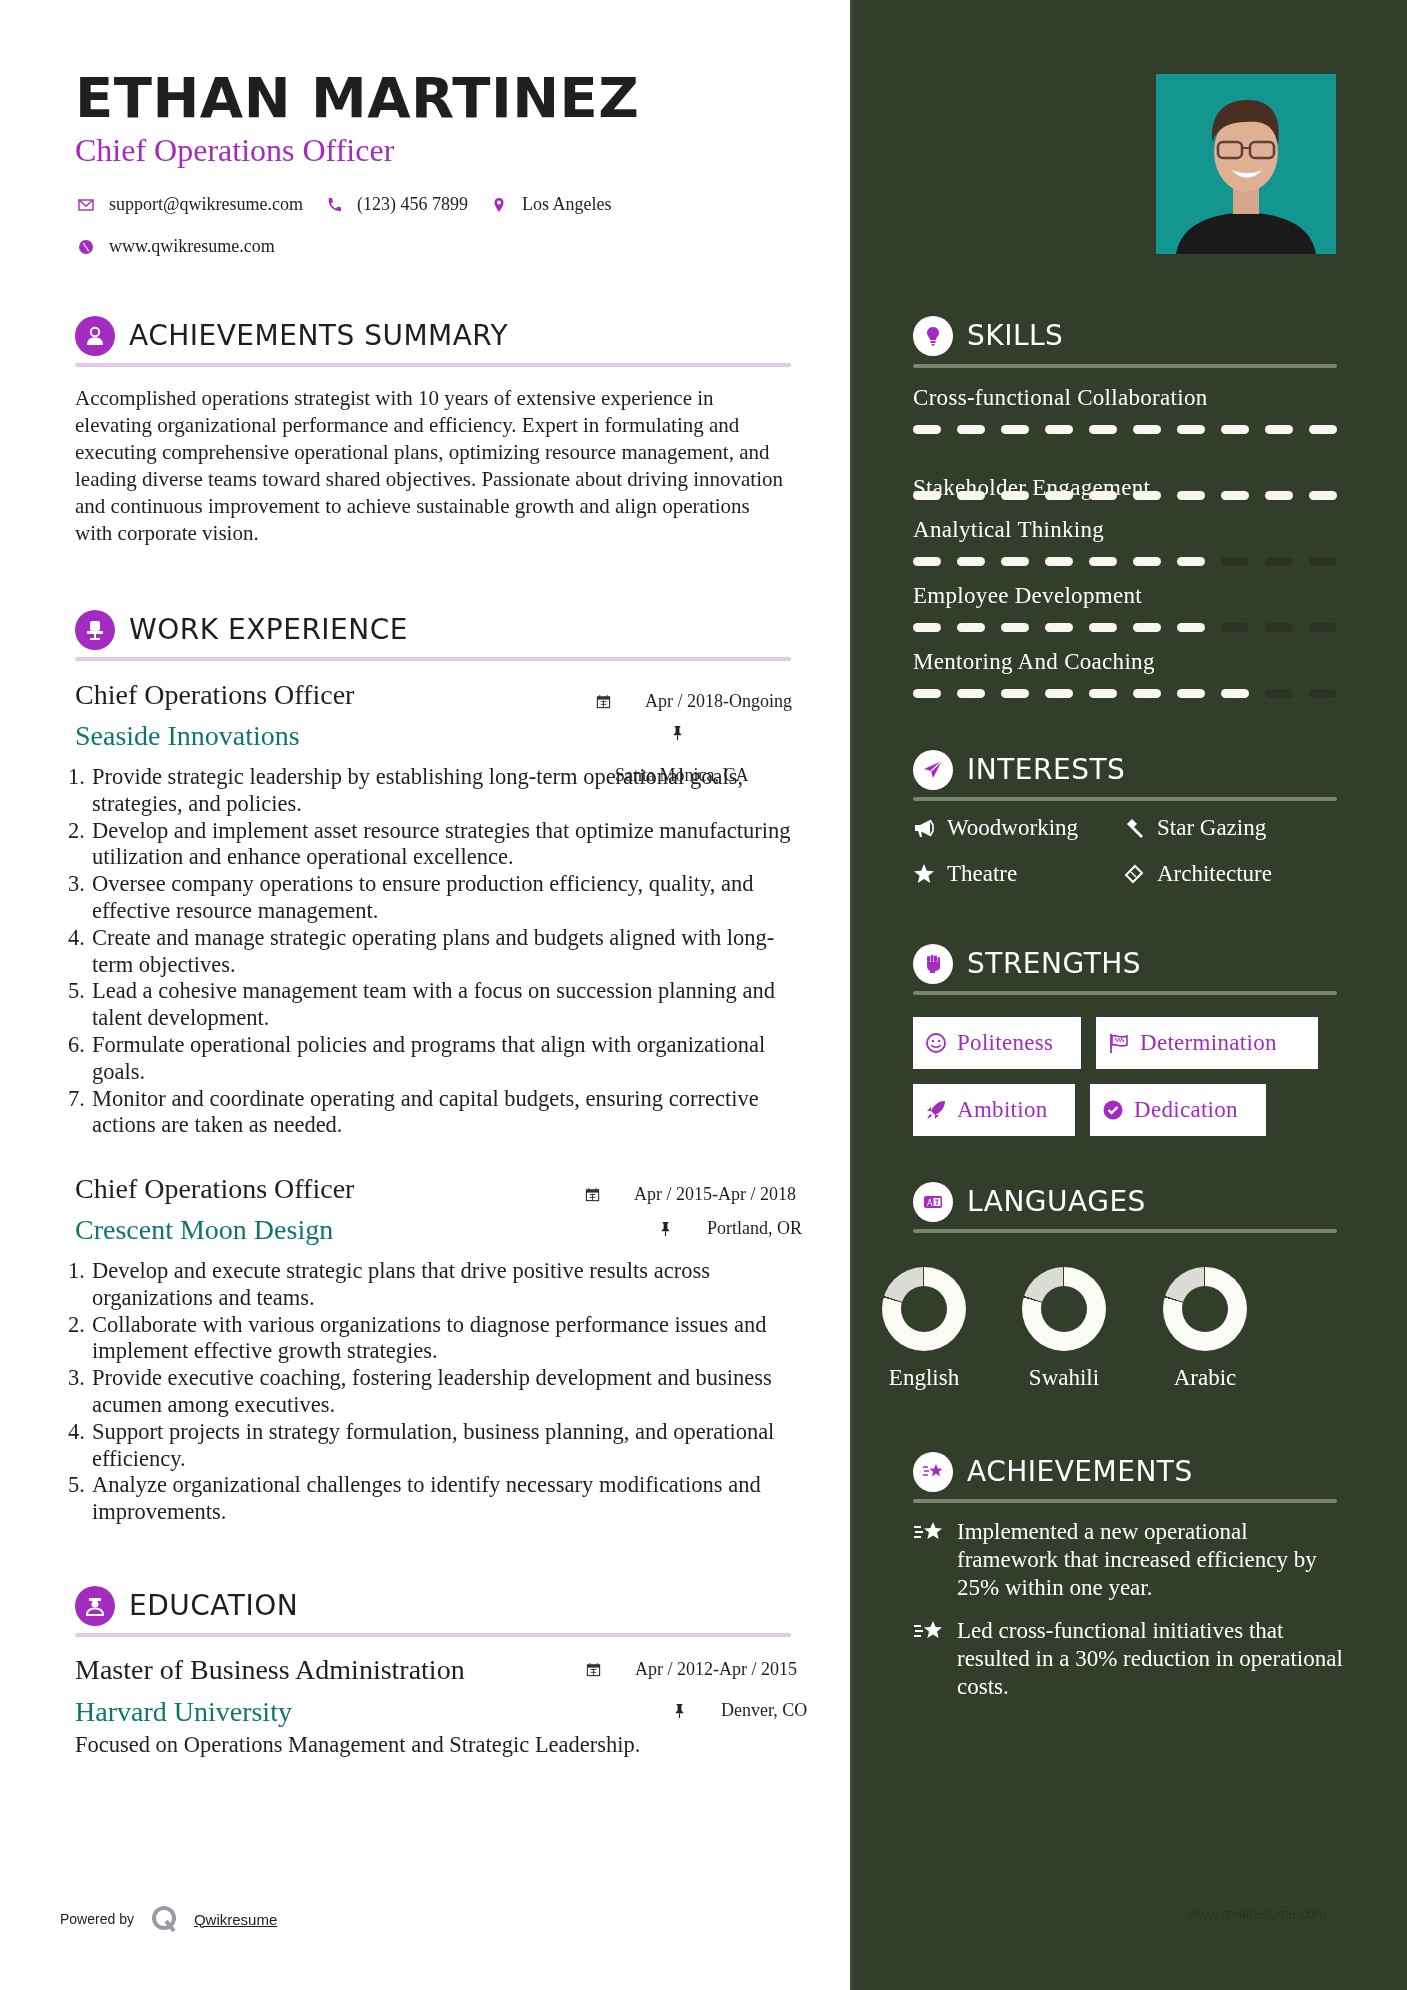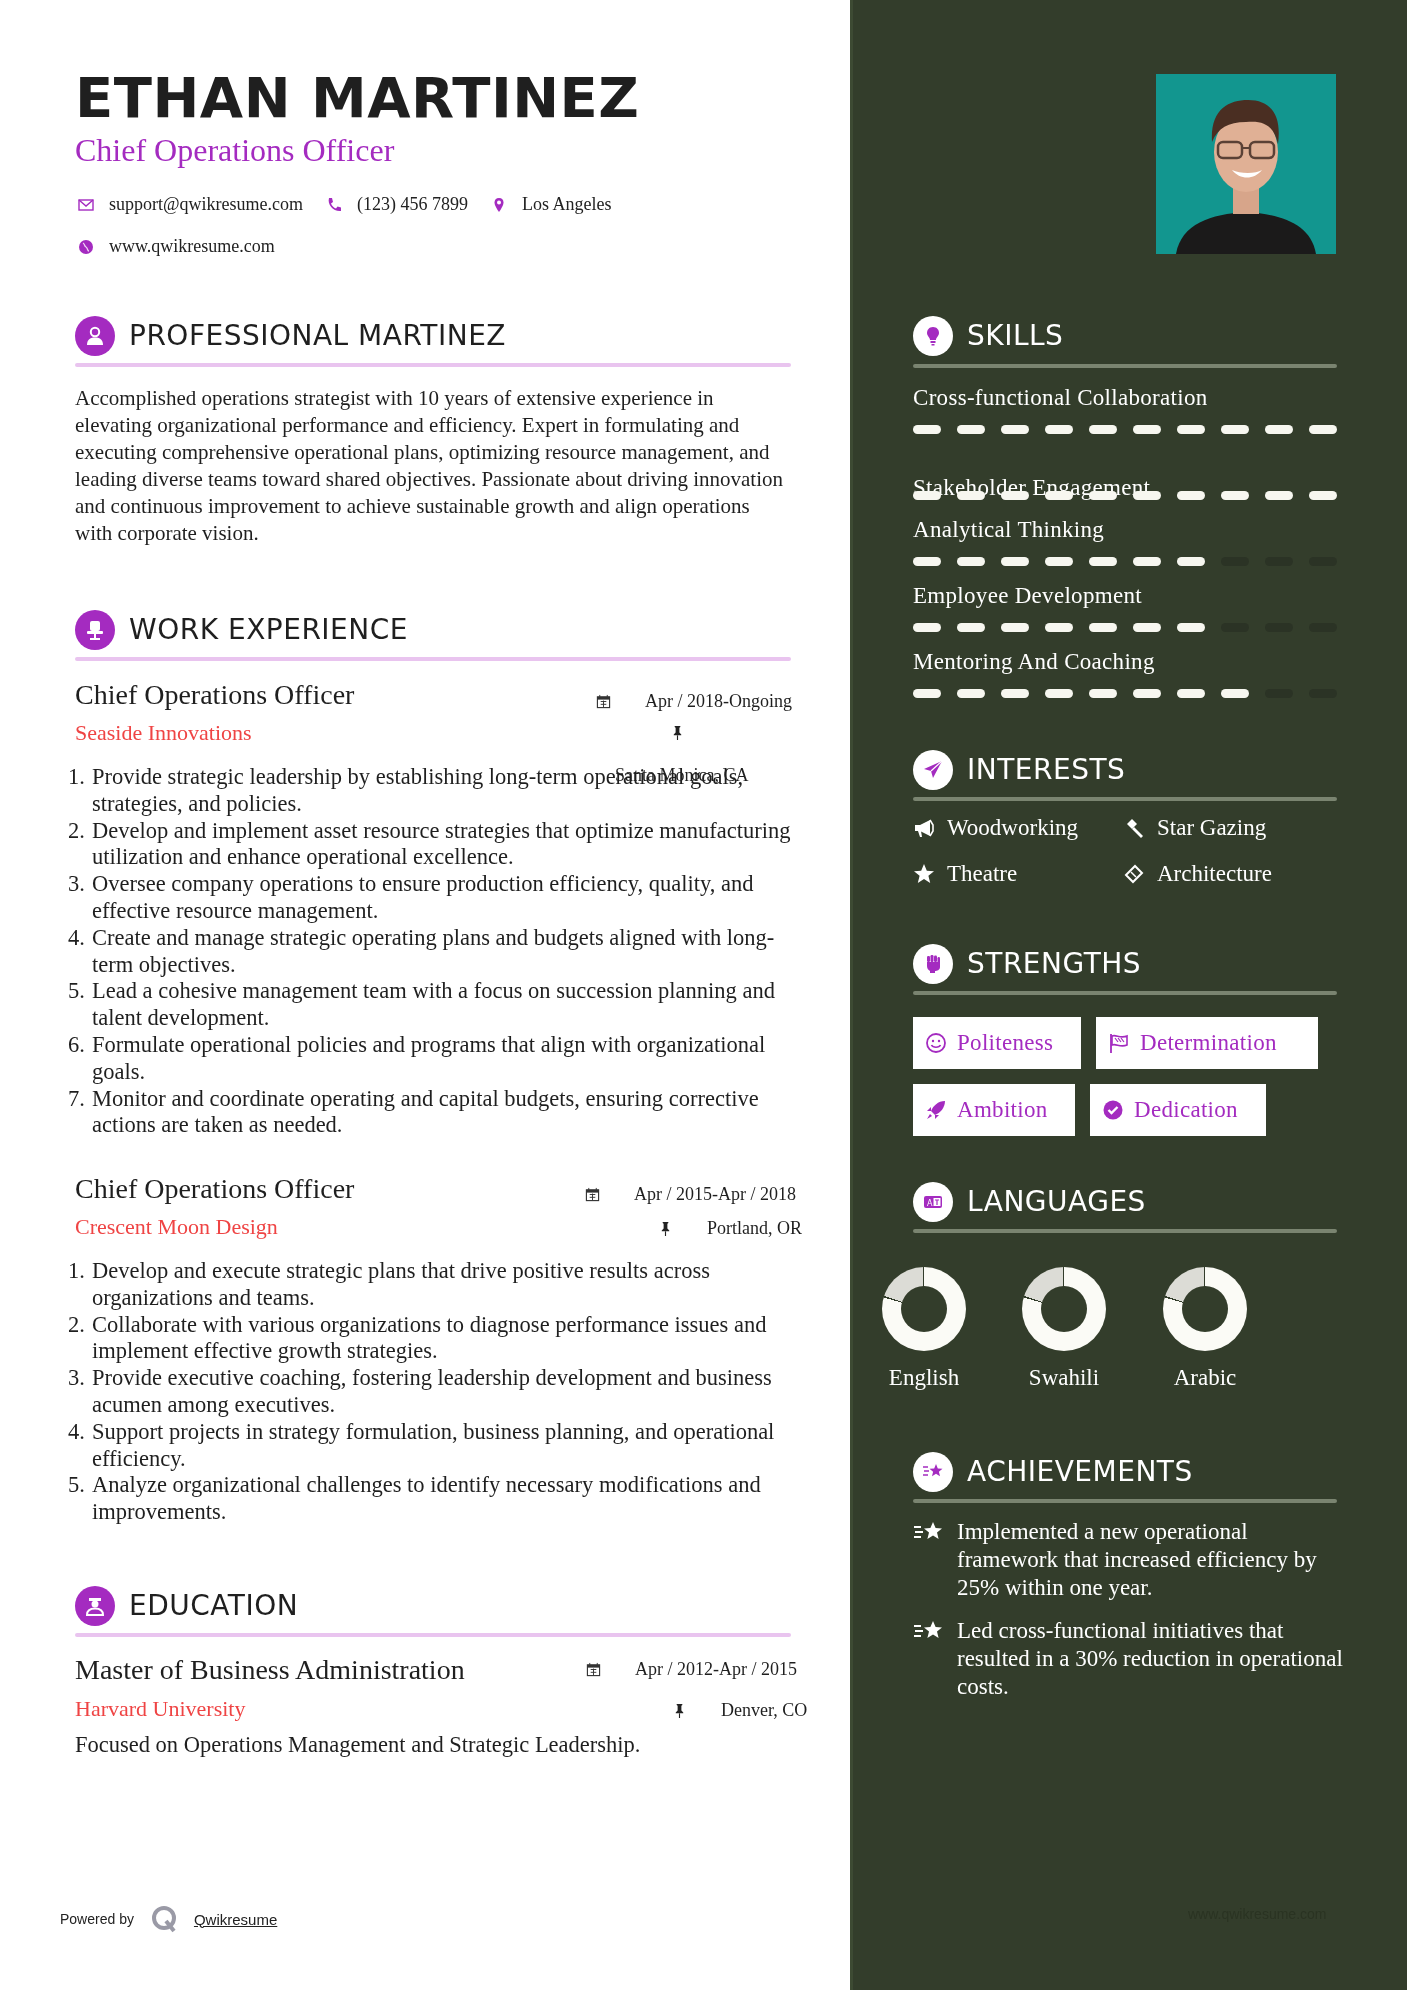--- a/index.html
+++ b/index.html
@@ -26,21 +26,21 @@
   .sec-title { font-family: "DejaVu Sans", "Liberation Sans", sans-serif; font-size: 28px; font-weight: 500; letter-spacing: 0.5px; line-height: 1; }
   .left .sec-title { color: #1f1f1f; }
   .right .sec-title { color: #ffffff; }
   .rule { position: absolute; height: 4px; border-radius: 2px; }
   .left .rule { left: 75px; width: 716px; background: #e9c4ef; }
   .right .rule { left: 60px; width: 424px; background: #7a8470; }
 
   .para { position: absolute; left: 75px; width: 716px; font-size: 21px; line-height: 27px; color: #1f1f1f; }
 
   .job-title { position: absolute; left: 75px; font-size: 28px; color: #1f1f1f; line-height: 1; }
-  .company { position: absolute; left: 75px; font-size: 22px; color: #ef4444; line-height: 1; }
+  .company { position: absolute; left: 75px; font-size: 28px; color: #0f766e; line-height: 1; }
   .meta { position: absolute; right: 60px; font-size: 18px; color: #1f1f1f; display: flex; align-items: center; line-height: 1; gap: 26px; }
   .left .meta { right: auto; }
   .meta svg { width: 15px; height: 15px; margin-right: 8px; }
   .olist { position: absolute; left: 68px; width: 730px; list-style: none; font-size: 22.5px; line-height: 26.8px; color: #1f1f1f; }
   .olist li { display: flex; }
   .olist .num { width: 24px; flex-shrink: 0; }
 
   .edu-desc { position: absolute; left: 75px; font-size: 22.5px; color: #1f1f1f; }
 
   .footer-left { position: absolute; left: 60px; top: 1904px; display: flex; align-items: center; font-family: "Liberation Sans", "DejaVu Sans", sans-serif; font-size: 14px; color: #222; }
@@ -110,21 +110,21 @@
     <span class="ct">www.qwikresume.com</span>
   </div>
 
   <div class="sec-head" style="left:75px; top:316px;">
     <span class="sec-icon">
       <svg viewBox="0 0 24 24">
           <circle cx="12" cy="8" r="4.2" fill="none" stroke="#fff" stroke-width="2"></circle>
           <path d="M4 21 C4 15 8 13.5 12 13.5 C16 13.5 20 15 20 21 Z" fill="#fff"></path>
         </svg>
     </span>
-    <span class="sec-title">PROFESSIONAL MARTINEZ</span>
+    <span class="sec-title">ACHIEVEMENTS SUMMARY</span>
   </div>
   <div class="rule" style="top:363px;"></div>
   <div class="para" style="top:385px;">Accomplished operations strategist with 10 years of extensive experience in elevating organizational performance and efficiency. Expert in formulating and executing comprehensive operational plans, optimizing resource management, and leading diverse teams toward shared objectives. Passionate about driving innovation and continuous improvement to achieve sustainable growth and align operations with corporate vision.</div>
 
   <div class="sec-head" style="left:75px; top:610px;">
     <span class="sec-icon">
       <svg viewBox="0 0 24 24">
           <rect x="7" y="3" width="10" height="10" rx="2" fill="#fff"></rect>
           <rect x="4" y="13" width="16" height="3" rx="1" fill="#fff"></rect>
           <rect x="11" y="16" width="2" height="4" fill="#fff"></rect>

